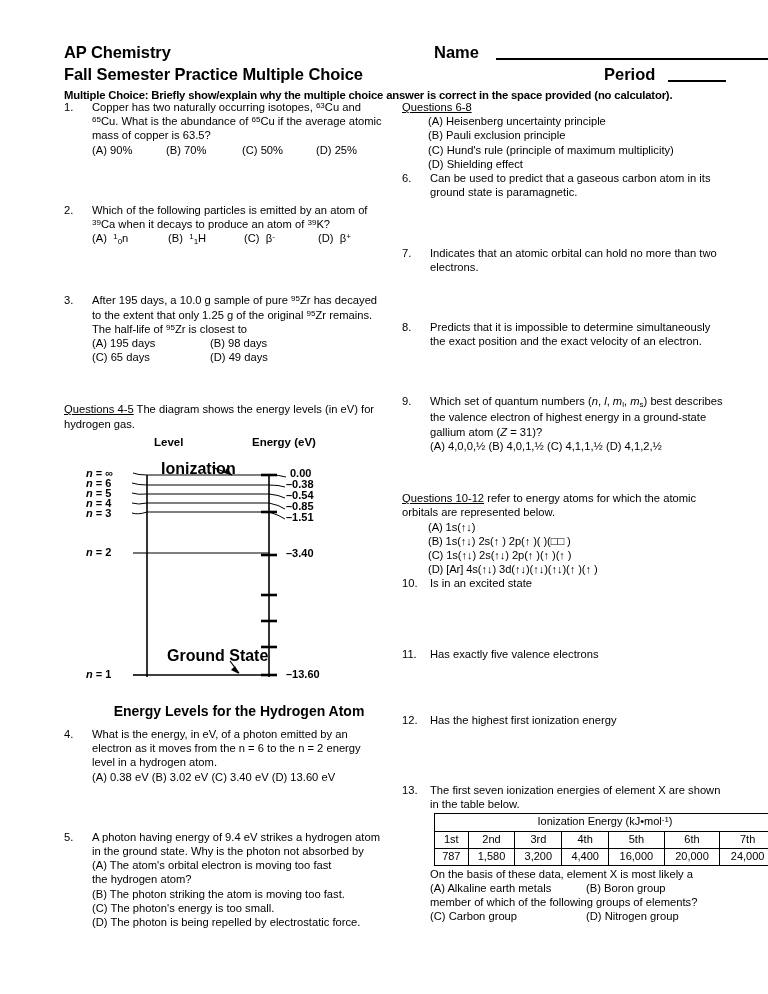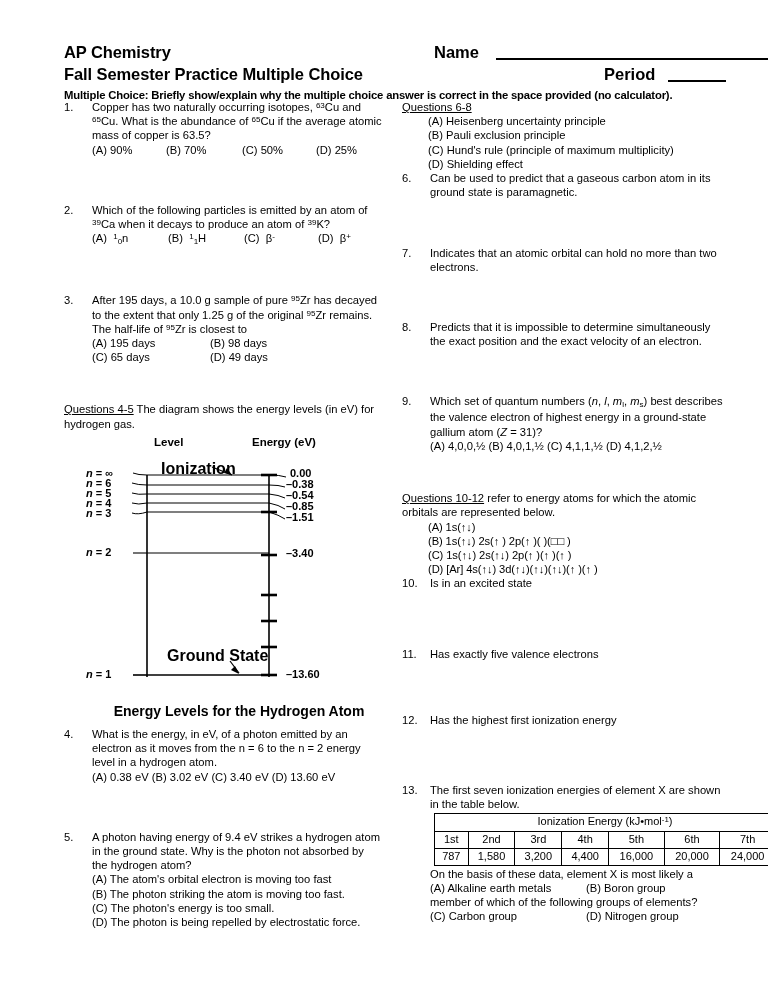--- a/index.html
+++ b/index.html
@@ -249,22 +249,22 @@
       </div>
     </div>
 
     <div class="sp-46"></div>
 
     <div class="q">
       <span class="q-num">5.</span>
       <div class="q-body">
         <div>A photon having energy of 9.4 eV strikes a hydrogen atom</div>
         <div>in the ground state.  Why is the photon not absorbed by</div>
+        <div>(A)  The atom's orbital electron is moving too fast</div>
         <div>the hydrogen atom?</div>
-        <div>(A)  The atom's orbital electron is moving too fast</div>
         <div>(B)  The photon striking the atom is moving too fast.</div>
         <div>(C)  The photon's energy is too small.</div>
         <div>(D)  The photon is being repelled by electrostatic force.</div>
       </div>
     </div>
 
   </div>
 
   <div class="col-right">
 

